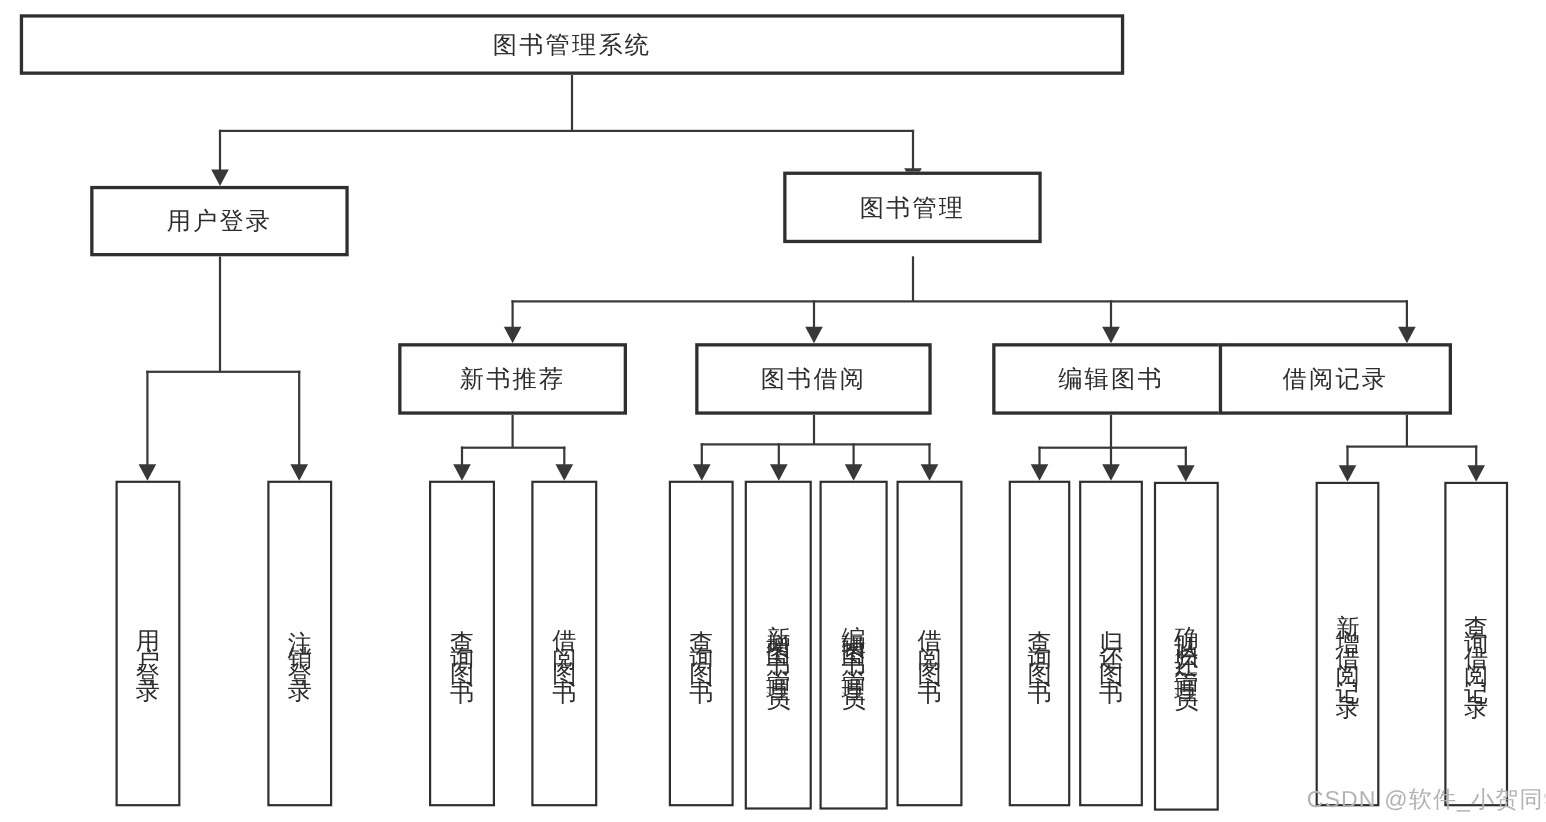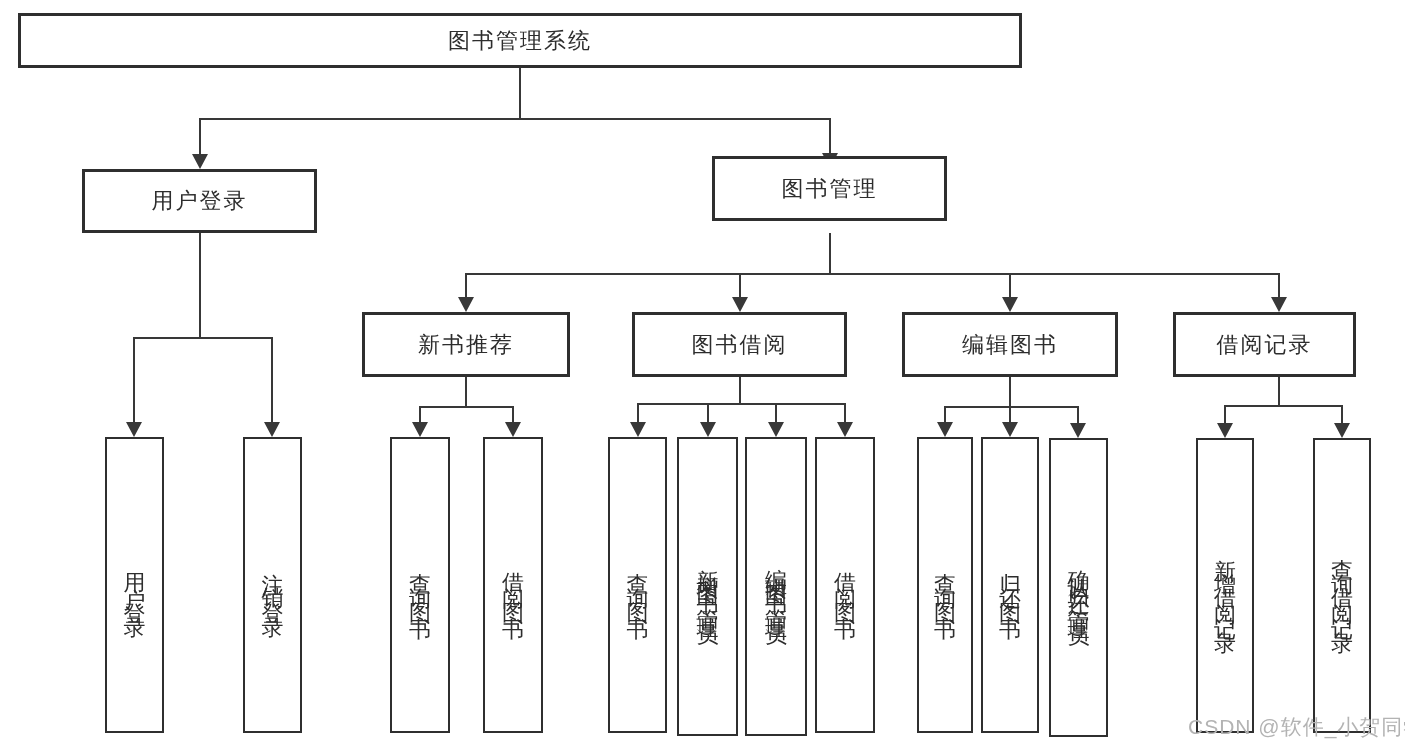--- a/index.html
+++ b/index.html
@@ -48,21 +48,21 @@
   <div class="box" style="left:82px; top:169px; width:235px; height:64px;">用户登录</div>
 
   <div class="box" style="left:712px; top:156px; width:235px; height:65px;">图书管理</div>
 
   <div class="box" style="left:632px; top:312px; width:215px; height:65px;">图书借阅</div>
 
   <div class="box" style="left:362px; top:312px; width:208px; height:65px;">新书推荐</div>
 
   <div class="box" style="left:902px; top:312px; width:216px; height:65px;">编辑图书</div>
 
-  <div class="box" style="left:1173px; top:312px; width:183px; height:65px;">借阅记录</div>
+  <div class="box" style="left:1108px; top:312px; width:212px; height:65px;">借阅记录</div>
 
   <div class="leaf" style="left:105px; top:437px; width:59px; height:296px;">用户登录</div>
 
   <div class="leaf" style="left:243px; top:437px; width:59px; height:296px;">注销登录</div>
 
   <div class="leaf" style="left:390px; top:437px; width:60px; height:296px;">查询图书</div>
 
   <div class="leaf" style="left:483px; top:437px; width:60px; height:296px;">借阅图书</div>
 
   <div class="leaf" style="left:608px; top:437px; width:59px; height:296px;">查询图书</div>

